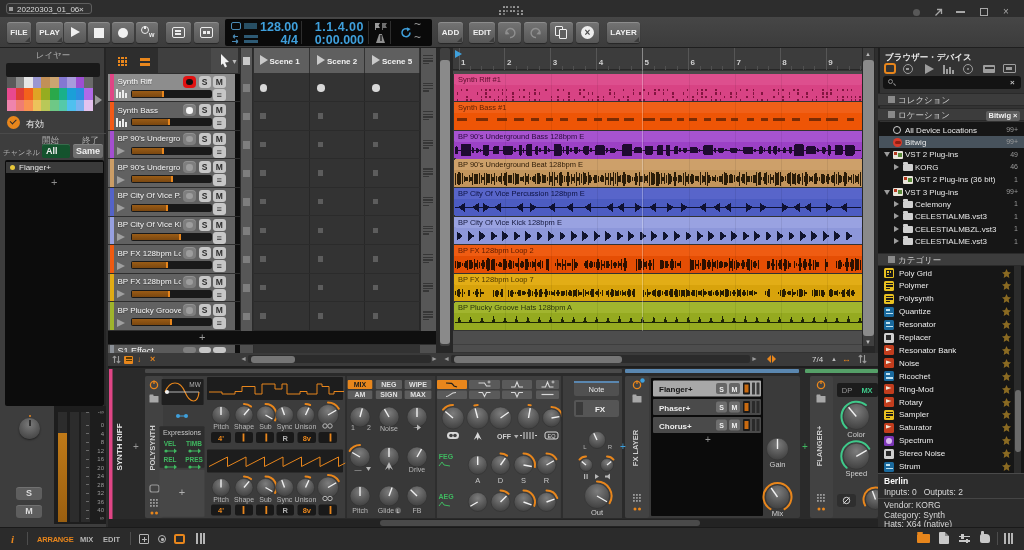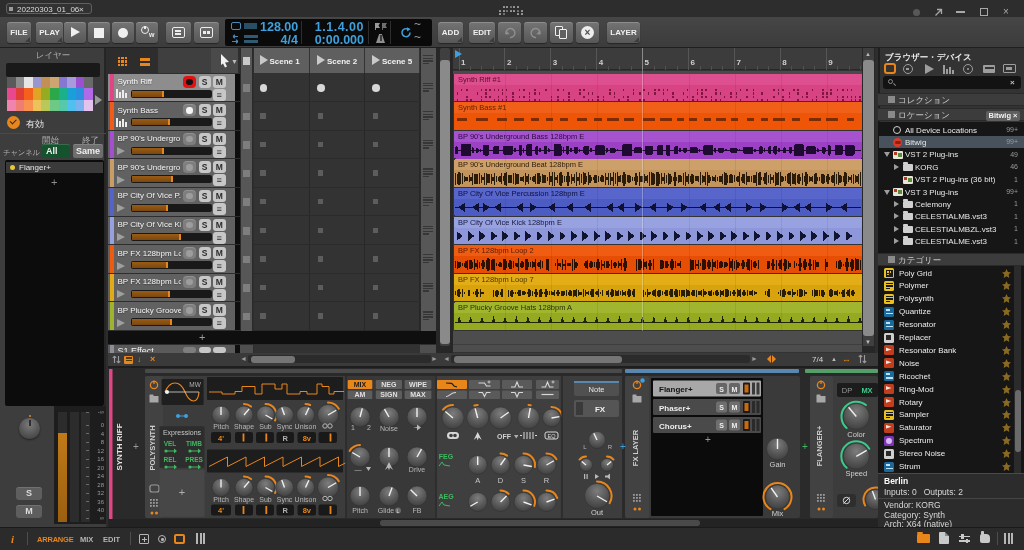--- a/index.html
+++ b/index.html
@@ -1933,21 +1933,21 @@
       <path d="M4.5 0 L5.9 3.1 L9 3.4 L6.7 5.6 L7.3 9 L4.5 7.2 L1.7 9 L2.3 5.6 L0 3.4 L3.1 3.1 Z" fill="#8a6a22"></path>
     </svg>
 <div class="" style="left:1014px;top:266px;width:7px;height:207px;background:#2b2b2b;"></div>
 <div class="" style="left:1014.5px;top:390px;width:6px;height:62px;background:#6a6a6a;border-radius:3px;"></div>
 <div class="" style="left:878px;top:473px;width:146px;height:54px;background:#2c2c2c;border-top:1px solid #4a4a4a;"></div>
 <div class="" style="left:884px;top:476px;width:130px;height:10px;color:#fafafa;font-size:8.5px;font-weight:bold;">Berlin</div>
 <div class="" style="left:884px;top:487px;width:130px;height:10px;color:#d8d8d8;font-size:8.5px;">Inputs: 0&nbsp;&nbsp;&nbsp;Outputs: 2</div>
 <div class="" style="left:878px;top:498px;width:146px;height:1px;background:#454545;"></div>
 <div class="" style="left:884px;top:500px;width:130px;height:9px;color:#d8d8d8;font-size:8.5px;">Vendor: KORG</div>
 <div class="" style="left:884px;top:509.5px;width:130px;height:9px;color:#d8d8d8;font-size:8.5px;">Category: Synth</div>
-<div class="" style="left:884px;top:519px;width:130px;height:9px;color:#d8d8d8;font-size:8.5px;">Arch: X64 (native)</div>
+<div class="" style="left:884px;top:519px;width:130px;height:9px;color:#d8d8d8;font-size:8.5px;">Hats: X64 (native)</div>
 <div class="" style="left:108px;top:366px;width:770px;height:161px;background:#2a2a2a;border-top:2px solid #1e1e1e;"></div>
 <svg width="770" height="161" style="position:absolute;left:108px;top:366px">
       <defs>
         <radialGradient id="kg" cx="0.5" cy="0.3" r="0.75">
           <stop offset="0" stop-color="#7d7d7d"></stop>
           <stop offset="0.55" stop-color="#585858"></stop>
           <stop offset="1" stop-color="#3c3c3c"></stop>
         </radialGradient>
       </defs>
       <rect x="1.0" y="3.0" width="3.5" height="155.0" fill="#e04585" rx="0"></rect>

